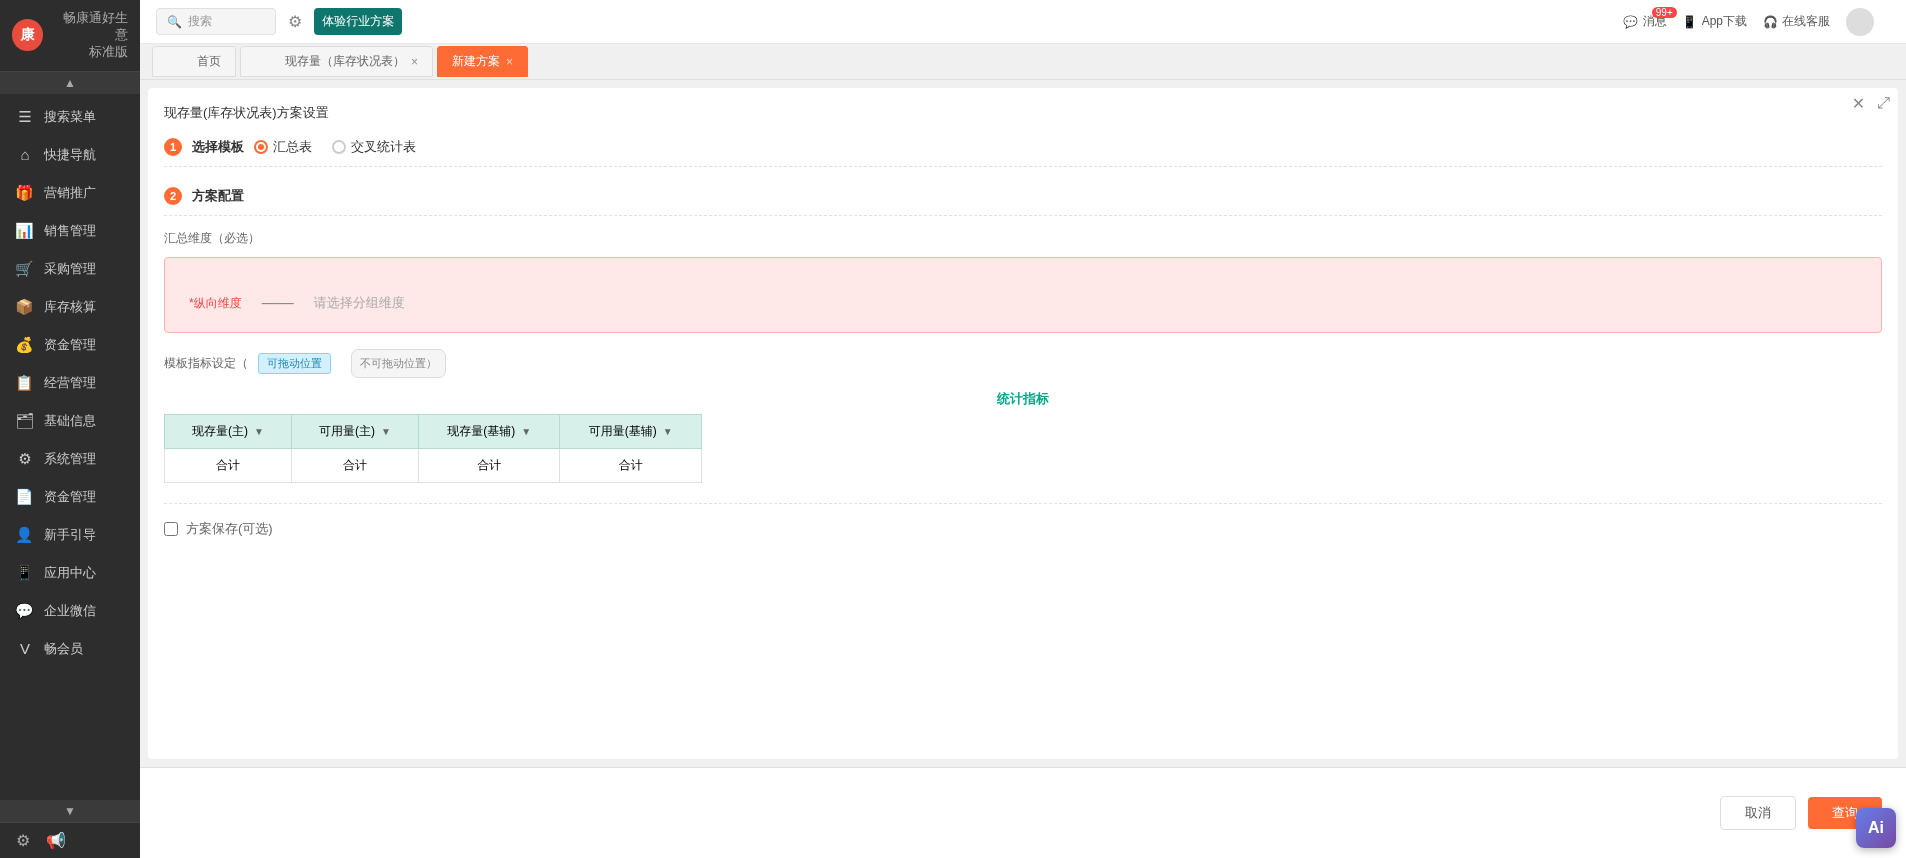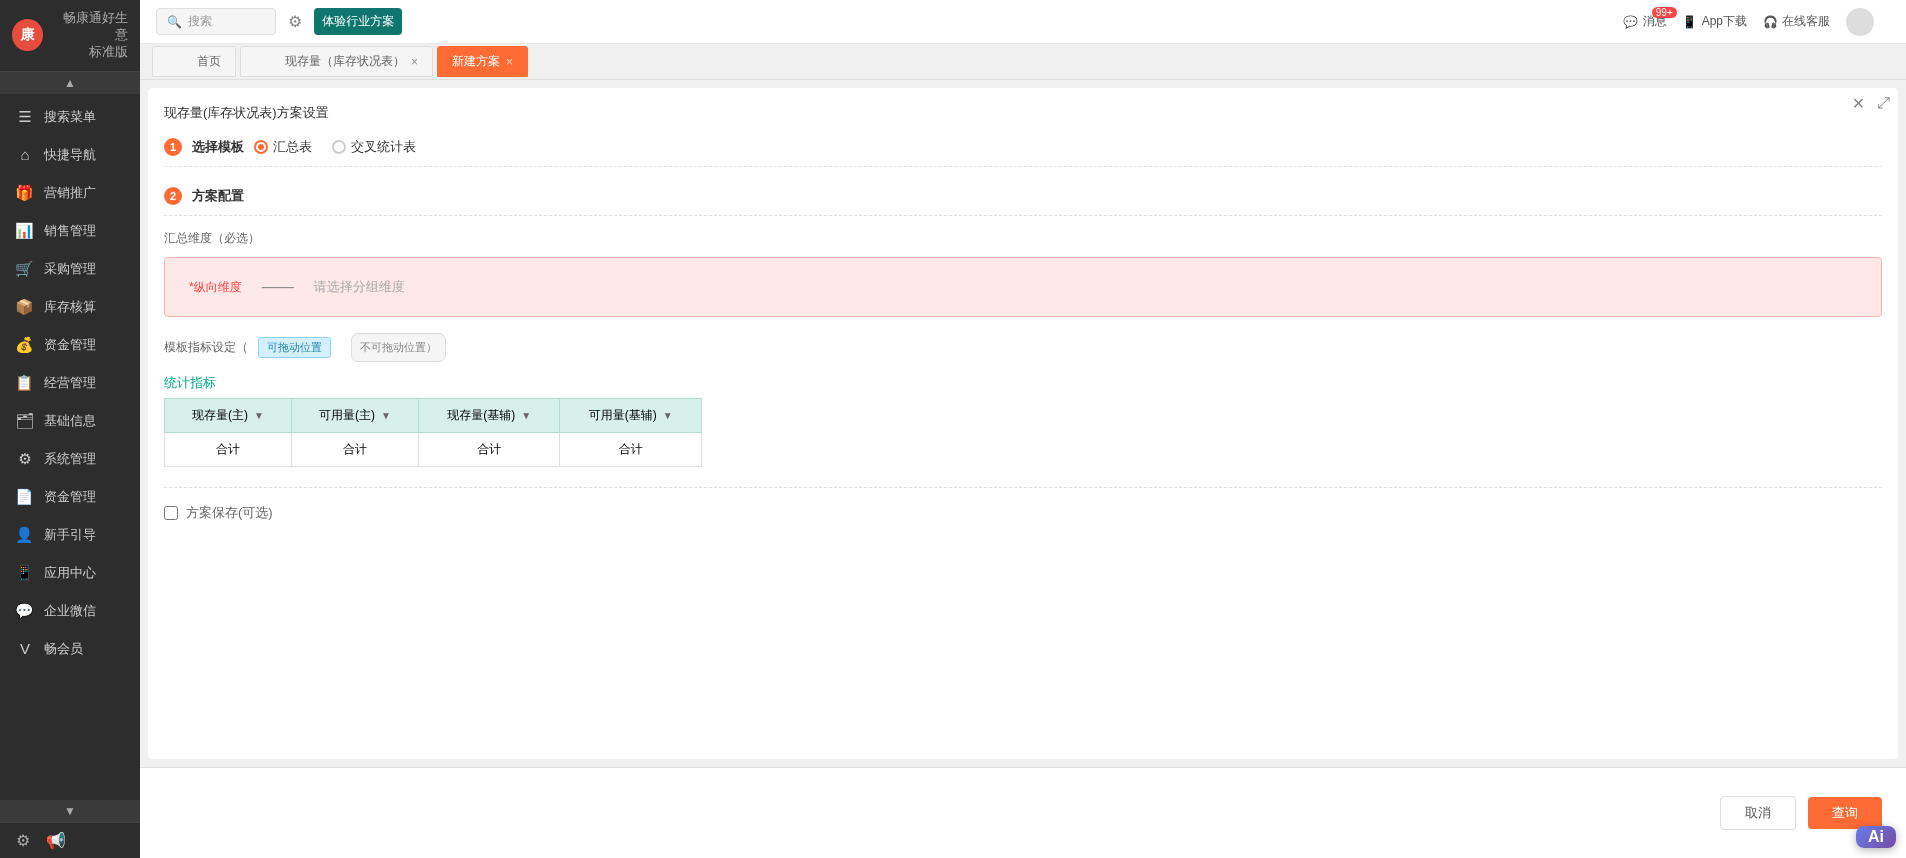--- a/index.html
+++ b/index.html
@@ -119,39 +119,39 @@
     .radio-circle.checked::after {
       content: ''; width: 6px; height: 6px; border-radius: 50%; background: #ff6b35;
     }
 
     
     .dim-label { font-size: 12px; color: #666; margin-bottom: 10px; }
     .dim-area {
       background: #ffe8e8; border: 1px solid #ffb3b3; border-radius: 4px;
       padding: 20px 24px; margin-bottom: 16px;
     }
-    .dim-row { display: flex; align-items: center; gap: 20px; }
+    .dim-row { display: flex; align-items: center; gap: 20px; margin-top: 16px; }
     .dim-required { color: #ff4444; font-size: 12px; }
     .dim-arrow { color: #888; font-size: 16px; }
     .dim-placeholder { font-size: 13px; color: #aaa; }
 
     
     .indicator-settings { margin-bottom: 12px; }
     .indicator-settings-label { font-size: 12px; color: #666; display: flex; align-items: center; gap: 10px; }
     .draggable-badge {
       background: #d4f0ff; border: 1px solid #90d0f0; border-radius: 3px;
       padding: 2px 8px; font-size: 11px; color: #2288aa;
     }
     .non-draggable-badge {
       background: #f5f5f5; border: 1px solid #ddd; border-radius: 7px;
       padding: 6px 8px; font-size: 11px; color: #888;
     }
 
     
-    .stat-table-title { color: #00aa88; font-size: 13px; margin-bottom: 6px; font-weight: normal; }
+    .stat-table-title { color: #00aa88; font-size: 13px; margin-bottom: 6px; font-weight: bold; text-align: center; }
     .stat-table {
       border: 1px solid #b0ddd0; border-radius: 3px; width: 538px; border-collapse: collapse;
     }
     .stat-table th {
       background: #d8f0ea; padding: 8px 16px; font-size: 12px; font-weight: normal;
       border: 1px solid #b0ddd0; text-align: center; white-space: nowrap;
     }
     .stat-table th .col-header { display: flex; align-items: center; justify-content: center; gap: 6px; }
     .stat-table td {
       background: #fff; padding: 8px 16px; font-size: 12px;
@@ -189,21 +189,21 @@
     
     .panel-controls {
       position: absolute; top: 0; right: 0; display: flex; gap: 4px; padding: 4px;
     }
     .panel-ctrl-btn { color: #888; cursor: pointer; font-size: 16px; padding: 2px 4px; }
 
     
     .ai-badge {
       position: fixed; bottom: 10px; right: 10px;
       background: linear-gradient(135deg, #667eea, #764ba2);
-      color: white; border-radius: 8px; padding: 2px 12px;
+      color: white; border-radius: 8px; padding: 11px 12px;
       font-size: 16px; font-weight: bold; cursor: pointer;
       box-shadow: 0 2px 8px rgba(0,0,0,0.3);
       margin-top: 34px;
     }
 
     
     ::-webkit-scrollbar { width: 6px; }
     ::-webkit-scrollbar-track { background: #f0f0f0; }
     ::-webkit-scrollbar-thumb { background: #ccc; border-radius: 3px; }
   </style>

